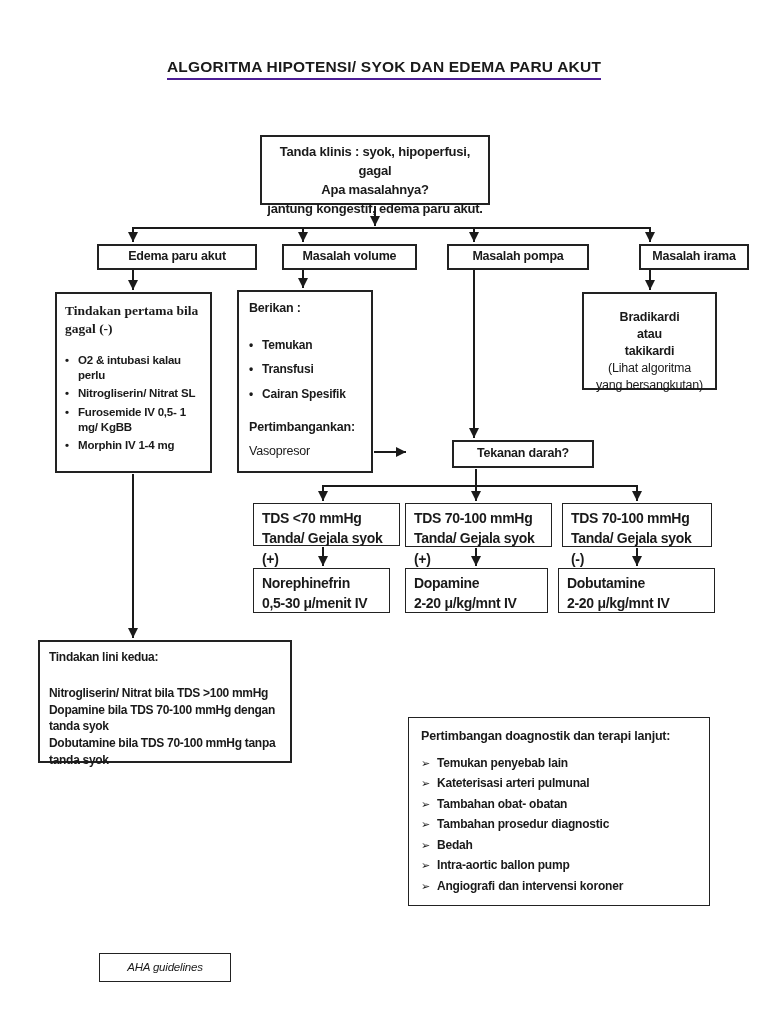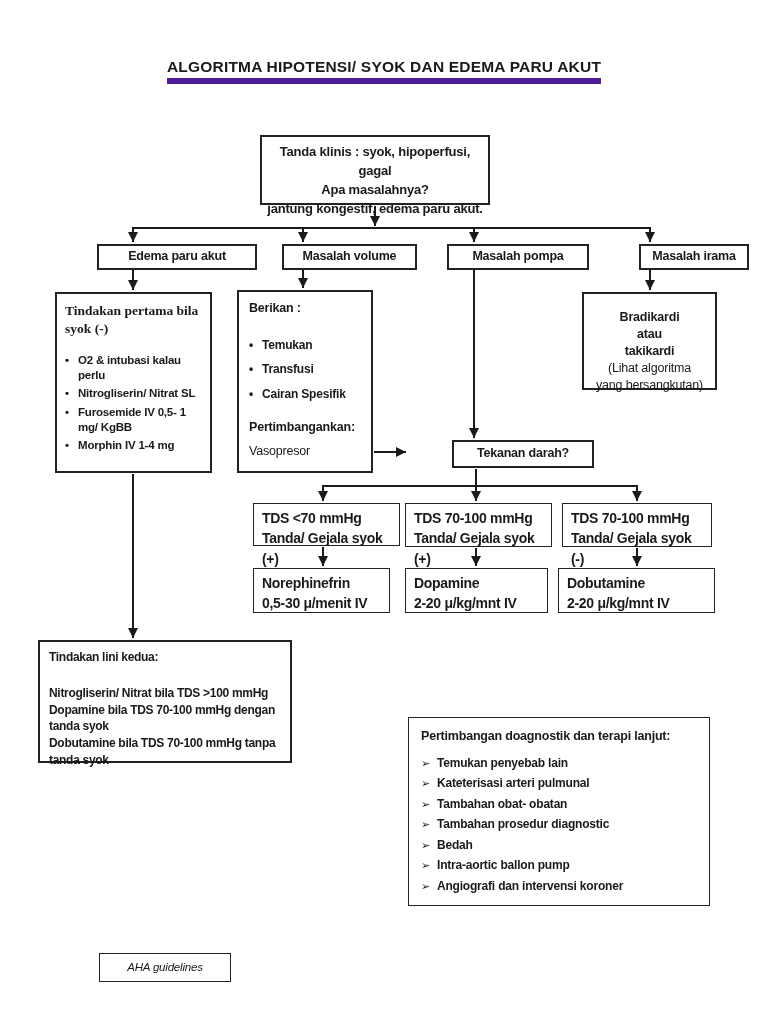--- a/index.html
+++ b/index.html
@@ -5,21 +5,21 @@
   html,body{margin:0;padding:0;background:#ffffff;}
   .page{
     position:relative;width:768px;height:1024px;background:#ffffff;overflow:hidden;
     font-family:"Liberation Sans","DejaVu Sans",sans-serif;color:#1a1a1a;
   }
   .connectors{position:absolute;left:0;top:0;width:768px;height:1024px;pointer-events:none;}
   .title{
     position:absolute;left:0;top:58px;width:768px;text-align:center;margin:0;
     font-size:15.5px;font-weight:bold;letter-spacing:0.2px;
   }
-  .title span{display:inline-block;border-bottom:6px solid #4c1d95;padding-bottom:2px;}
+  .title span{display:inline-block;border-bottom:2px solid #4c1d95;padding-bottom:2px;}
   .box{position:absolute;box-sizing:border-box;border:2px solid #222;background:#fff;
        font-size:12px;line-height:1.4;letter-spacing:-0.2px;}
   .thin{border-width:1.5px;}
   .center{display:flex;align-items:center;justify-content:center;text-align:center;margin-left:44px;}
   .bold{font-weight:bold;}
 
   .b-top{left:260px;top:135px;width:230px;height:70px;font-weight:bold;font-size:13px;
          line-height:1.45;padding-top:6px;text-align:center;}
   .b-h-edema{left:53px;top:244px;width:160px;height:26px;}
   .b-h-volume{left:238px;top:244px;width:135px;height:26px;}
@@ -114,21 +114,21 @@
     <span>Masalah volume</span>
   </div>
   <div class="box b-h-pompa center hdr">
     <span>Masalah pompa</span>
   </div>
   <div class="box b-h-irama center hdr">
     <span>Masalah irama</span>
   </div>
 
   <div class="box b-tindakan">
-    <div class="serif-head">Tindakan pertama bila syok (-)</div>
+    <div class="serif-head">Tindakan pertama bila gagal (-)</div>
     <div class="blist">
       <div class="brow">
         <span class="glyph">•</span>
         <span>O2 &amp; intubasi kalau perlu</span>
       </div>
       <div class="brow">
         <span class="glyph">•</span>
         <span>Nitrogliserin/ Nitrat SL</span>
       </div>
       <div class="brow">

